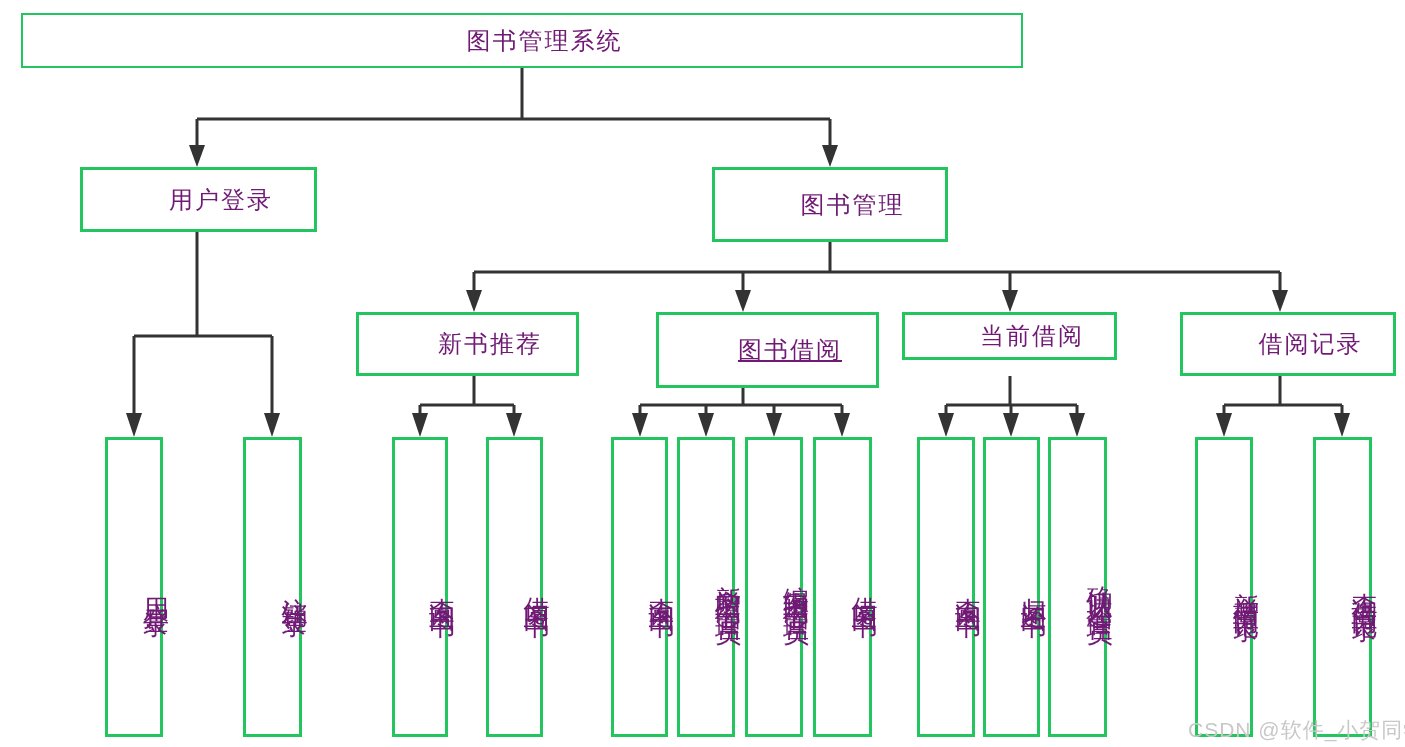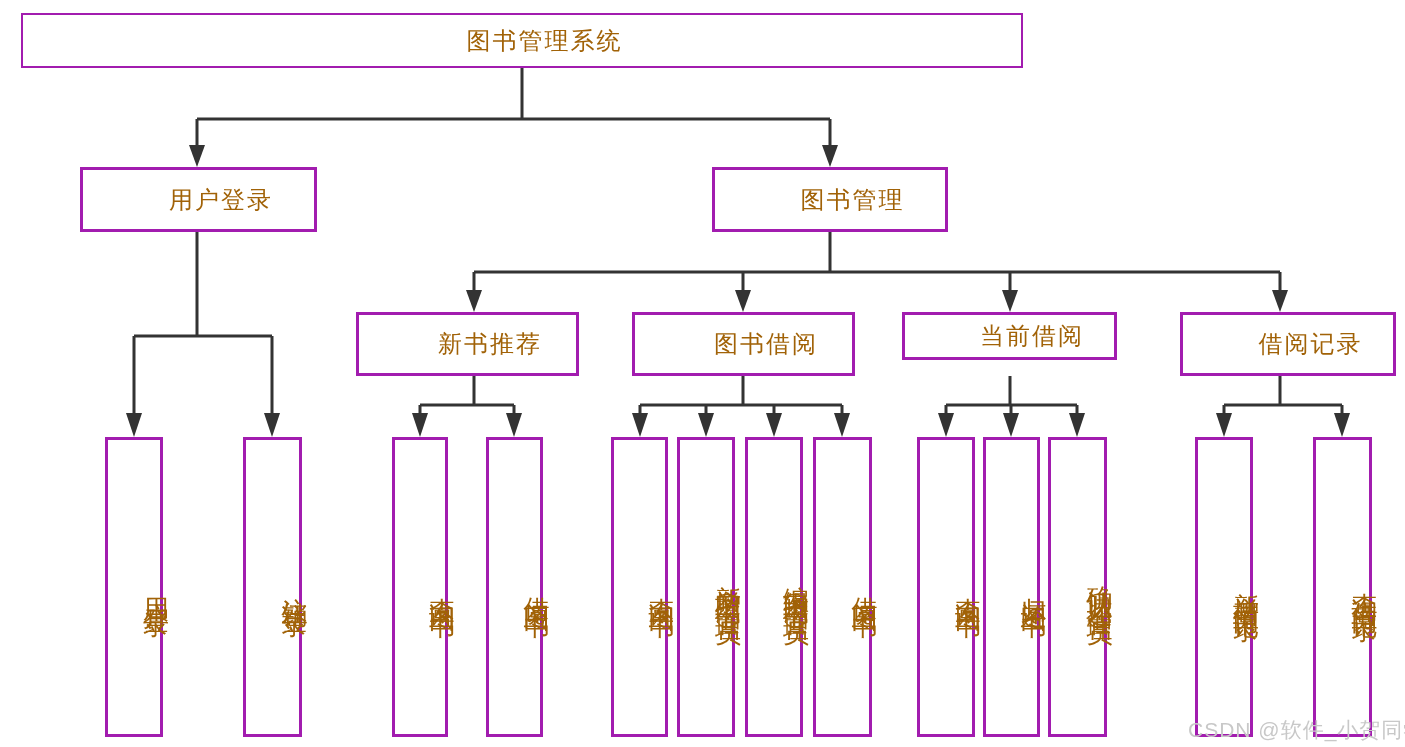--- a/index.html
+++ b/index.html
@@ -8,22 +8,22 @@
     width:1405px;height:747px;
     background:#ffffff;
     font-family:"Liberation Sans",sans-serif;
     overflow:hidden;
   }
   svg.wires{position:absolute;left:0;top:0;width:1405px;height:747px;}
   .node{
     position:absolute;
     box-sizing:border-box;
     background:#ffffff;
-    border:3px solid #a21caf;
-    color:#a16207;
+    border:3px solid #22c55e;
+    color:#701a75;
     display:flex;align-items:center;justify-content:center;padding-left:45px;
   }
   .hnode{font-size:24px;letter-spacing:2px;white-space:nowrap;}
   .root{border-width:2px;}
   .vnode{top:437px;height:300px;}
   .vtext{
     writing-mode:vertical-rl;
     text-orientation:mixed;
     font-size:26px;
     letter-spacing:5px;
@@ -80,24 +80,24 @@
       <polygon points="1011,437 1003,413 1019,413"></polygon>
       <polygon points="1077,437 1069,413 1085,413"></polygon>
       <polygon points="1224,437 1216,413 1232,413"></polygon>
       <polygon points="1342,437 1334,413 1350,413"></polygon>
     </g>
   </svg>
 
   <div class="node hnode root" style="left:21px;top:13px;width:1002px;height:55px;">图书管理系统</div>
 
   <div class="node hnode" style="left:80px;top:167px;width:237px;height:65px;">用户登录</div>
-  <div class="node hnode" style="left:712px;top:167px;width:236px;height:65px;">图书管理</div>
+  <div class="node hnode" style="left:712px;top:167px;width:236px;height:75px;">图书管理</div>
 
   <div class="node hnode" style="left:356px;top:312px;width:223px;height:64px;">新书推荐</div>
-  <div class="node hnode" style="left:632px;top:312px;width:223px;height:64px;">图书借阅</div>
+  <div class="node hnode" style="left:656px;top:312px;width:223px;height:76px;text-decoration:underline;">图书借阅</div>
   <div class="node hnode" style="left:902px;top:312px;width:215px;height:48px;">当前借阅</div>
   <div class="node hnode" style="left:1180px;top:312px;width:216px;height:64px;">借阅记录</div>
 
   <div class="node vnode" style="left:105px;width:58px;">
     <span class="vtext">用户登录</span>
   </div>
   <div class="node vnode" style="left:243px;width:59px;">
     <span class="vtext">注销登录</span>
   </div>
 

